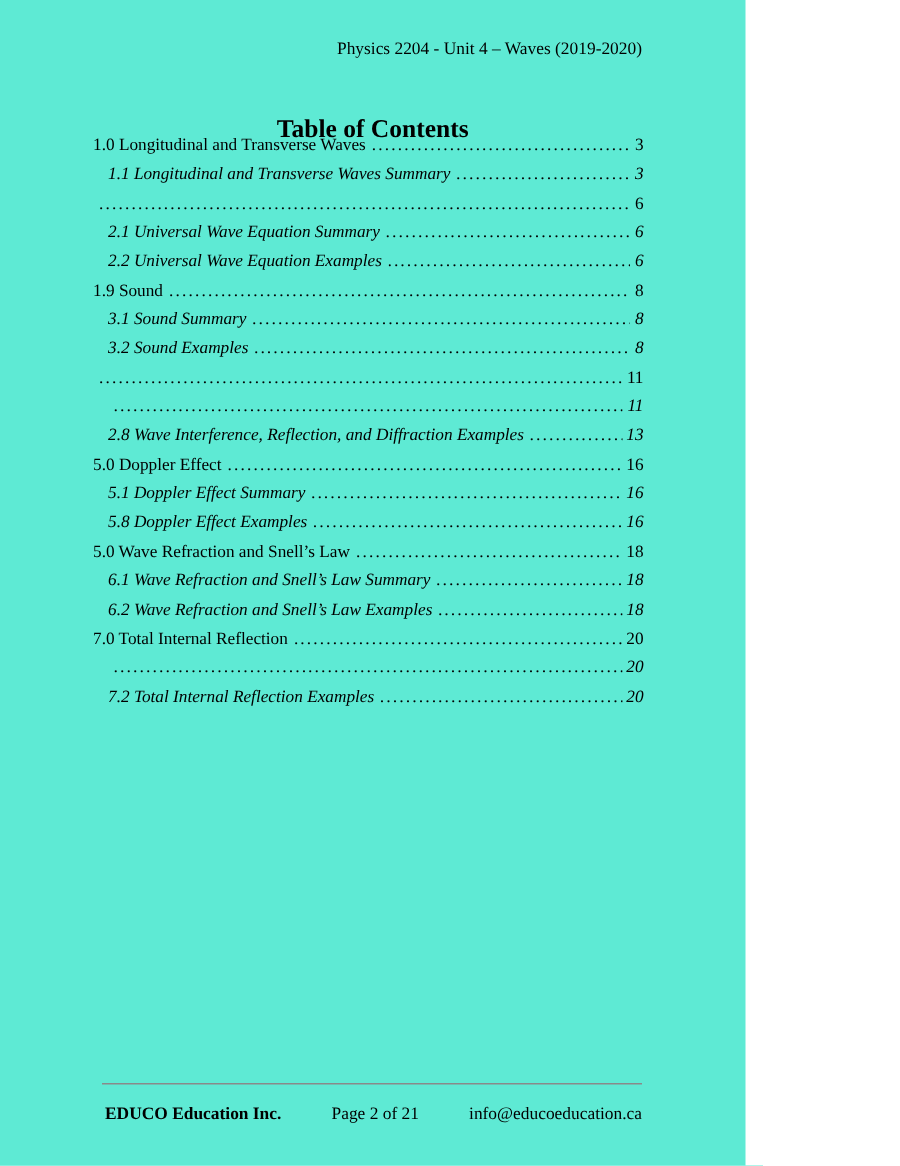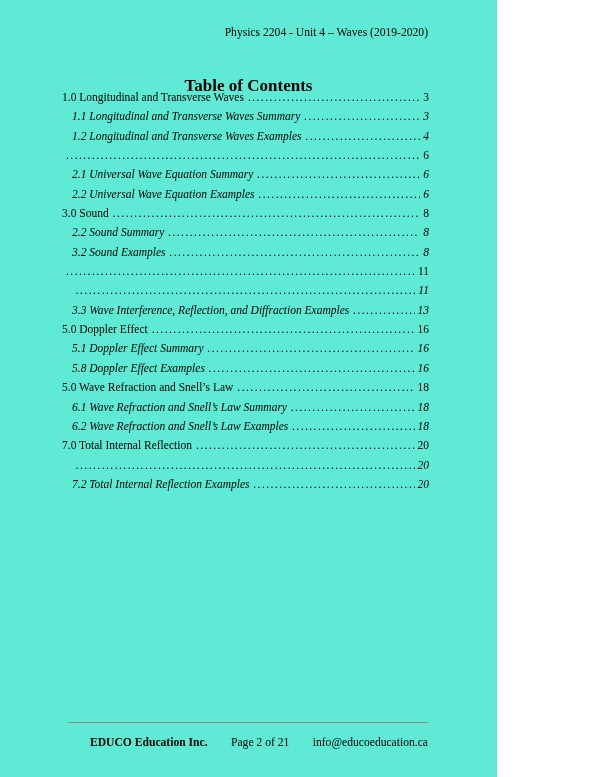--- a/index.html
+++ b/index.html
@@ -43,21 +43,21 @@
   }
   .toc-row .pagenum { flex: 0 0 auto; }
 
   .footer-rule {
     position: absolute; top: 722px; left: 68px; right: 69px;
     border-top: 1.6px solid #8a8a8a;
   }
   .doc-footer {
     position: absolute; top: 736px; left: 70px; right: 69px;
     display: flex; justify-content: space-between; align-items: baseline;
-    font-size: 11.6px; line-height: 14px; margin-left: 20px;
+    font-size: 11.6px; line-height: 14px;
   }
   .doc-footer .company { font-weight: bold; }
 </style>
 </head>
 <body>
 
 <div class="page">
 
   <div class="doc-header">Physics 2204 - Unit 4 – Waves (2019-2020)</div>
 
@@ -67,64 +67,59 @@
     <div class="toc-row">
         <span class="label">1.0 Longitudinal and Transverse Waves</span>
         <span class="dots"></span>
         <span class="pagenum">3</span>
       </div>
     <div class="toc-row sub">
         <span class="label">1.1 Longitudinal and Transverse Waves Summary</span>
         <span class="dots"></span>
         <span class="pagenum">3</span>
       </div>
-    <div class="toc-row sub">
-        <span class="label">1.2 Longitudinal and Transverse Waves Examples</span>
-        <span class="dots"></span>
-        <span class="pagenum">4</span>
-      </div>
     <div class="toc-row">
         <span class="dots"></span>
         <span class="pagenum">6</span>
       </div>
     <div class="toc-row sub">
         <span class="label">2.1 Universal Wave Equation Summary</span>
         <span class="dots"></span>
         <span class="pagenum">6</span>
       </div>
     <div class="toc-row sub">
         <span class="label">2.2 Universal Wave Equation Examples</span>
         <span class="dots"></span>
         <span class="pagenum">6</span>
       </div>
     <div class="toc-row">
-        <span class="label">3.0 Sound</span>
+        <span class="label">1.9 Sound</span>
         <span class="dots"></span>
         <span class="pagenum">8</span>
       </div>
     <div class="toc-row sub">
-        <span class="label">2.2 Sound Summary</span>
+        <span class="label">3.1 Sound Summary</span>
         <span class="dots"></span>
         <span class="pagenum">8</span>
       </div>
     <div class="toc-row sub">
         <span class="label">3.2 Sound Examples</span>
         <span class="dots"></span>
         <span class="pagenum">8</span>
       </div>
     <div class="toc-row">
         <span class="dots"></span>
         <span class="pagenum">11</span>
       </div>
     <div class="toc-row sub">
         <span class="dots"></span>
         <span class="pagenum">11</span>
       </div>
     <div class="toc-row sub">
-        <span class="label">3.3 Wave Interference, Reflection, and Diffraction Examples</span>
+        <span class="label">2.8 Wave Interference, Reflection, and Diffraction Examples</span>
         <span class="dots"></span>
         <span class="pagenum">13</span>
       </div>
     <div class="toc-row">
         <span class="label">5.0 Doppler Effect</span>
         <span class="dots"></span>
         <span class="pagenum">16</span>
       </div>
     <div class="toc-row sub">
         <span class="label">5.1 Doppler Effect Summary</span>

